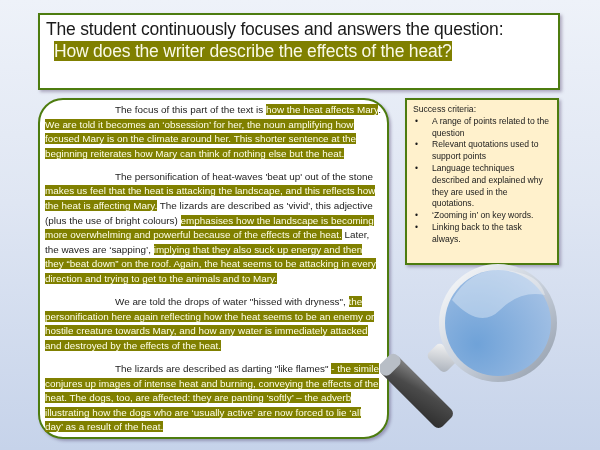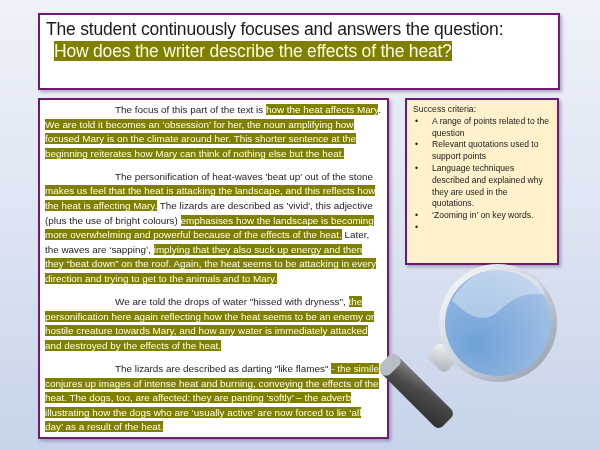--- a/index.html
+++ b/index.html
@@ -4,42 +4,42 @@
   <style>
     * { margin: 0; padding: 0; box-sizing: border-box; }
     html, body { width: 600px; height: 450px; overflow: hidden; }
     body {
       position: relative;
       background: linear-gradient(180deg, #eef2f9 0%, #dfe6f3 45%, #c6d3ea 100%);
       font-family: "Liberation Sans", sans-serif;
     }
     .box {
       position: absolute;
-      border: 2px solid #701a75;
+      border: 2px solid #4d7c0f;
       box-shadow: 2px 2px 3px rgba(60,40,90,0.35);
     }
     .top-box {
       left: 38px; top: 13px; width: 522px; height: 77px;
       background: #ffffff;
       padding: 3px 6px;
     }
     .top-line1 {
       font-size: 17.5px; line-height: 22px; color: #1a1a1a;
       white-space: nowrap; letter-spacing: -0.2px;
     }
     .top-line2 {
       font-size: 17.5px; line-height: 22px; color: #f4f4e0;
       white-space: nowrap; letter-spacing: -0.2px; margin-left: 8px;
     }
     .hl { background: #808000; color: #fafae8; }
     .main-box {
       left: 38px; top: 98px; width: 351px; height: 341px;
       background: #ffffff;
       padding: 3px 5px 0 5px;
-      font-size: 9.9px; line-height: 14.6px; color: #1c1c1c;
+      font-size: 9.9px; line-height: 14.6px; color: #1c1c1c; border-radius: 25px;
     }
     .main-box p { margin-bottom: 8.5px; text-align: left; }
     .main-box p .indent { display: inline-block; width: 70px; }
     .main-box .hl { color: #ffffe8; }
     .criteria-box {
       left: 405px; top: 98px; width: 154px; height: 167px;
       background: #fff1cc;
       padding: 4px 6px 4px 6px;
       font-size: 8.6px; line-height: 11.8px; color: #1a1a1a;
     }
@@ -68,21 +68,21 @@
   <p><span class="indent"></span><span>The lizards are described as darting "like flames" </span><span class="hl">- the simile conjures up images of intense heat and burning, conveying the effects of the heat. The dogs, too, are affected: they are panting ‘softly’ – the adverb illustrating how the dogs who are ‘usually active’ are now forced to lie ‘all day’ as a result of the heat.</span></p>
 </div>
 
 <div class="box criteria-box">
   <div class="criteria-title">Success criteria:</div>
   <ul class="criteria-list">
     <li><span class="bullet">•</span><span>A range of points related to the question</span></li>
     <li><span class="bullet">•</span><span>Relevant quotations used to support points</span></li>
     <li><span class="bullet">•</span><span>Language techniques described and explained why they are used in the quotations.</span></li>
     <li><span class="bullet">•</span><span>‘Zooming in’ on key words.</span></li>
-    <li><span class="bullet">•</span></li>
+    <li><span class="bullet">•</span><span>Linking back to the task always.</span></li>
   </ul>
 </div>
 
 <svg class="magnifier" viewBox="0 0 220 195" xmlns="http://www.w3.org/2000/svg">
   <defs>
     <linearGradient id="handleGrad" x1="0" y1="0" x2="1" y2="1">
       <stop offset="0" stop-color="#8a8a8a"></stop>
       <stop offset="0.45" stop-color="#4a4a4a"></stop>
       <stop offset="1" stop-color="#2e2e2e"></stop>
     </linearGradient>

